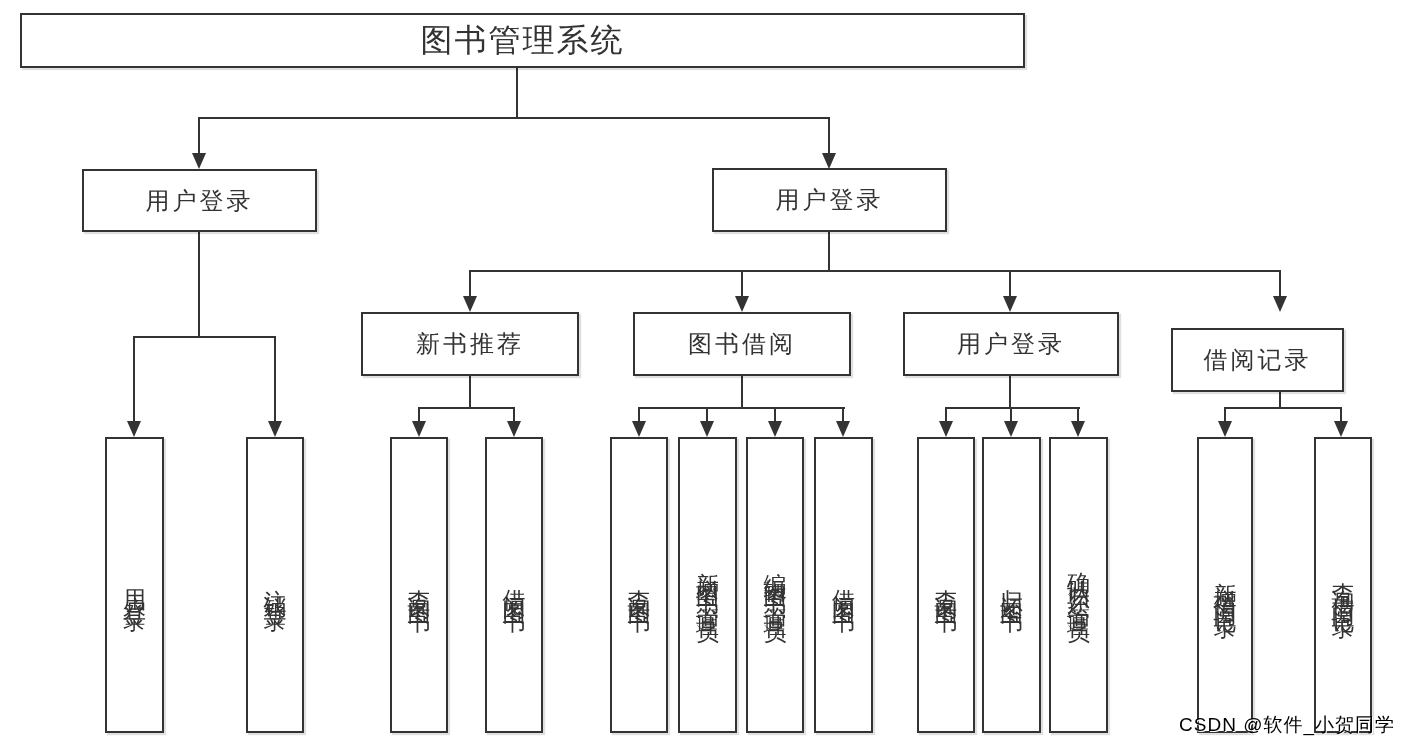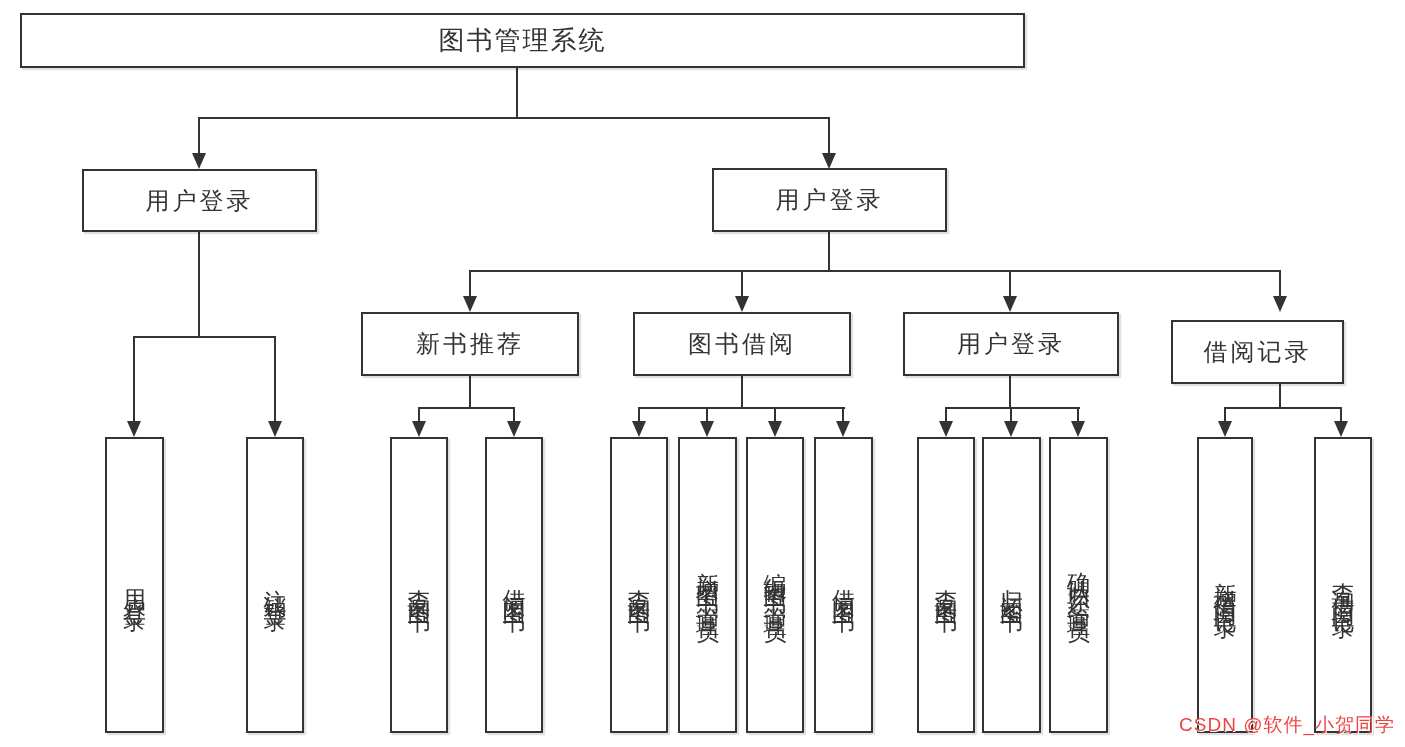--- a/index.html
+++ b/index.html
@@ -15,41 +15,41 @@
     position:absolute;
     box-sizing:border-box;
     border:2px solid #333333;
     background:#ffffff;
     display:flex;align-items:center;justify-content:center;
     box-shadow:2px 2px 1px rgba(0,0,0,0.12);
   }
   .box.h span{
     font-size:24px;letter-spacing:3px;color:#333333;white-space:nowrap;
   }
-  .box.root span{font-size:26px;letter-spacing:2px;}
+  .box.root span{font-size:32px;letter-spacing:2px;}
   .box.v span{
     writing-mode:vertical-rl;
     font-size:23px;letter-spacing:7px;color:#333333;
     line-height:1;
   }
 
   
   .vline{position:absolute;width:2px;background:#333333;}
   .hline{position:absolute;height:2px;background:#333333;}
   .ah{
     position:absolute;width:0;height:0;
     border-left:7px solid transparent;
     border-right:7px solid transparent;
     border-top:16px solid #333333;
   }
 
   
   #watermark{
     position:absolute;right:10px;bottom:9px;
-    font-size:19px;color:#ef4444;letter-spacing:1px;
+    font-size:19px;color:#000000;letter-spacing:1px;
     white-space:nowrap;
     text-shadow:1px 1px 0 #ffffff;
   }
 </style>
 </head>
 <body>
 
 <div id="canvas">
 
   <div class="vline" style="left:516px;top:68px;height:50px"></div>
@@ -128,21 +128,21 @@
   </div>
 
   <div class="box h" style="left:361px;top:312px;width:218px;height:64px">
     <span>新书推荐</span>
   </div>
 
   <div class="box h" style="left:903px;top:312px;width:216px;height:64px">
     <span>用户登录</span>
   </div>
 
-  <div class="box h" style="left:1171px;top:320px;width:173px;height:64px">
+  <div class="box h" style="left:1171px;top:328px;width:173px;height:64px">
     <span>借阅记录</span>
   </div>
 
   <div class="box v" style="left:105px;top:437px;width:59px;height:296px">
     <span>用户登录</span>
   </div>
   <div class="box v" style="left:246px;top:437px;width:58px;height:296px">
     <span>注销登录</span>
   </div>
 

